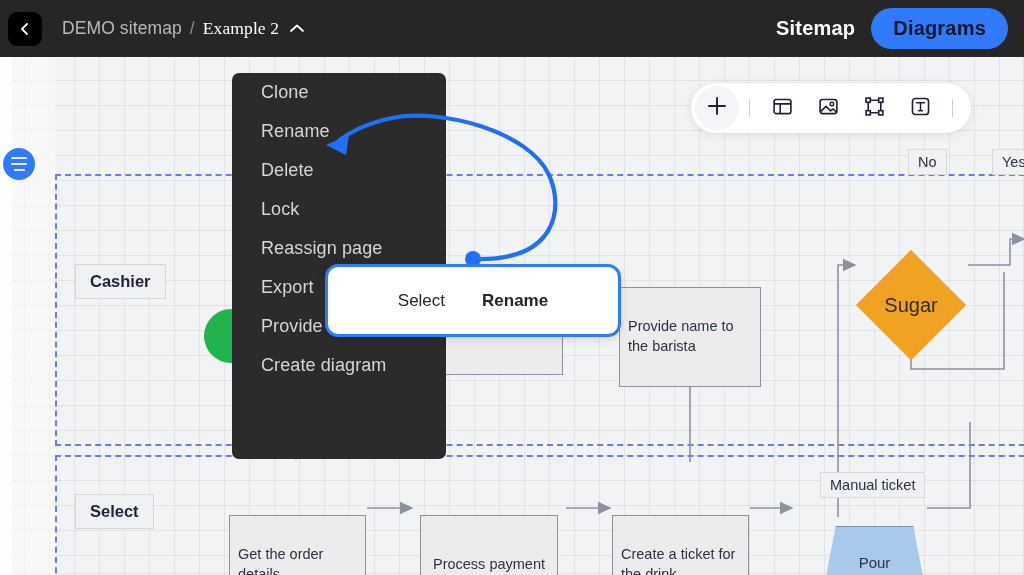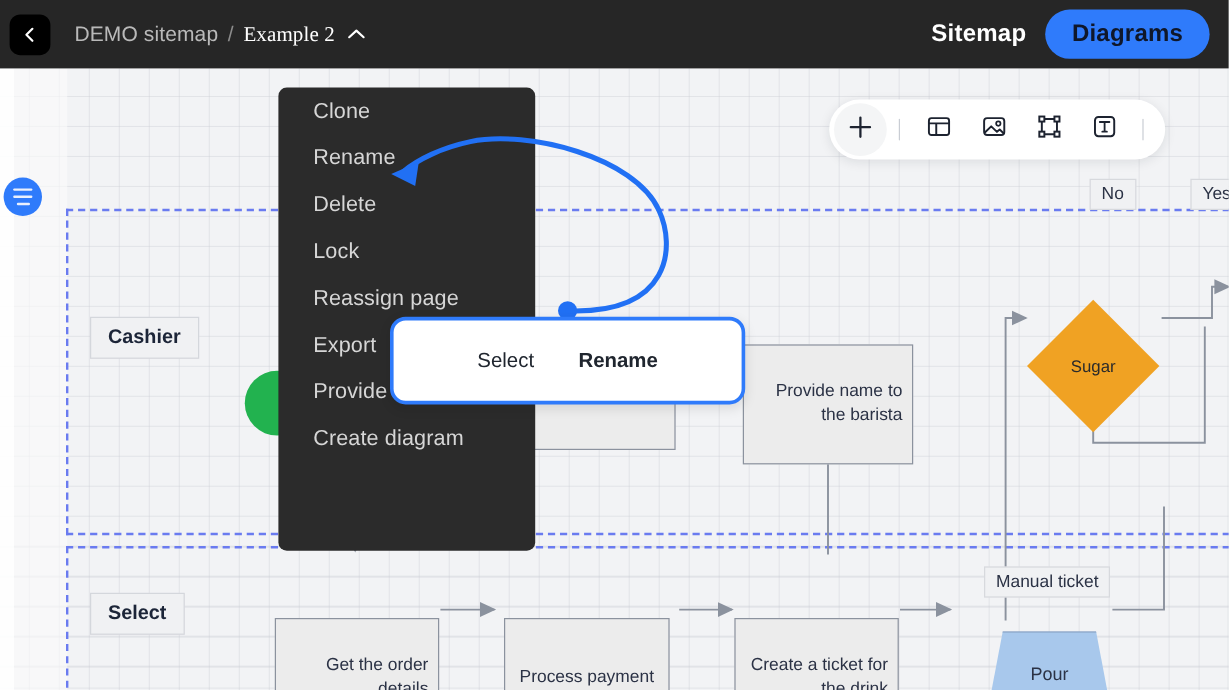--- a/index.html
+++ b/index.html
@@ -86,35 +86,35 @@
     font-size: 16.5px; font-weight: bold; padding: 7px 14px;
     border: 1px solid rgba(190,193,200,.55);
     z-index: 6; white-space: nowrap;
   }
 
   
   .node {
     position: absolute; background: #ececec; border: 1.6px solid #8b929e;
     color: #2b3245; font-size: 14.5px; line-height: 1.35;
     display: flex; align-items: center; justify-content: center;
-    text-align: right; padding: 4px 8px; z-index: 5;
+    text-align: left; padding: 4px 8px; z-index: 5;
   }
   .start-circle {
     position: absolute; background: #22b24f; border-radius: 50%; z-index: 5;
   }
   .diamond {
     position: absolute; z-index: 5;
   }
   .diamond .dshape {
     width: 100%; height: 100%; background: #f0a223;
     transform: rotate(45deg);
   }
   .diamond .dlabel {
     position: absolute; inset: 0; display: flex; align-items: center;
-    justify-content: center; color: #2b2b2b; font-size: 14px;
+    justify-content: center; color: #2b2b2b; font-size: 20px;
   }
   .trapezoid { position: absolute; z-index: 5; }
   .trap-shape {
     width: 100%; height: 100%;
     background: #a8c8ec; border: 1.4px solid #7b93b3;
     clip-path: polygon(13% 0%, 87% 0%, 100% 100%, 0% 100%);
   }
   .trap-label {
     position: absolute; inset: 0; display: flex; align-items: center;
     justify-content: center; color: #2b3245; font-size: 15px;

